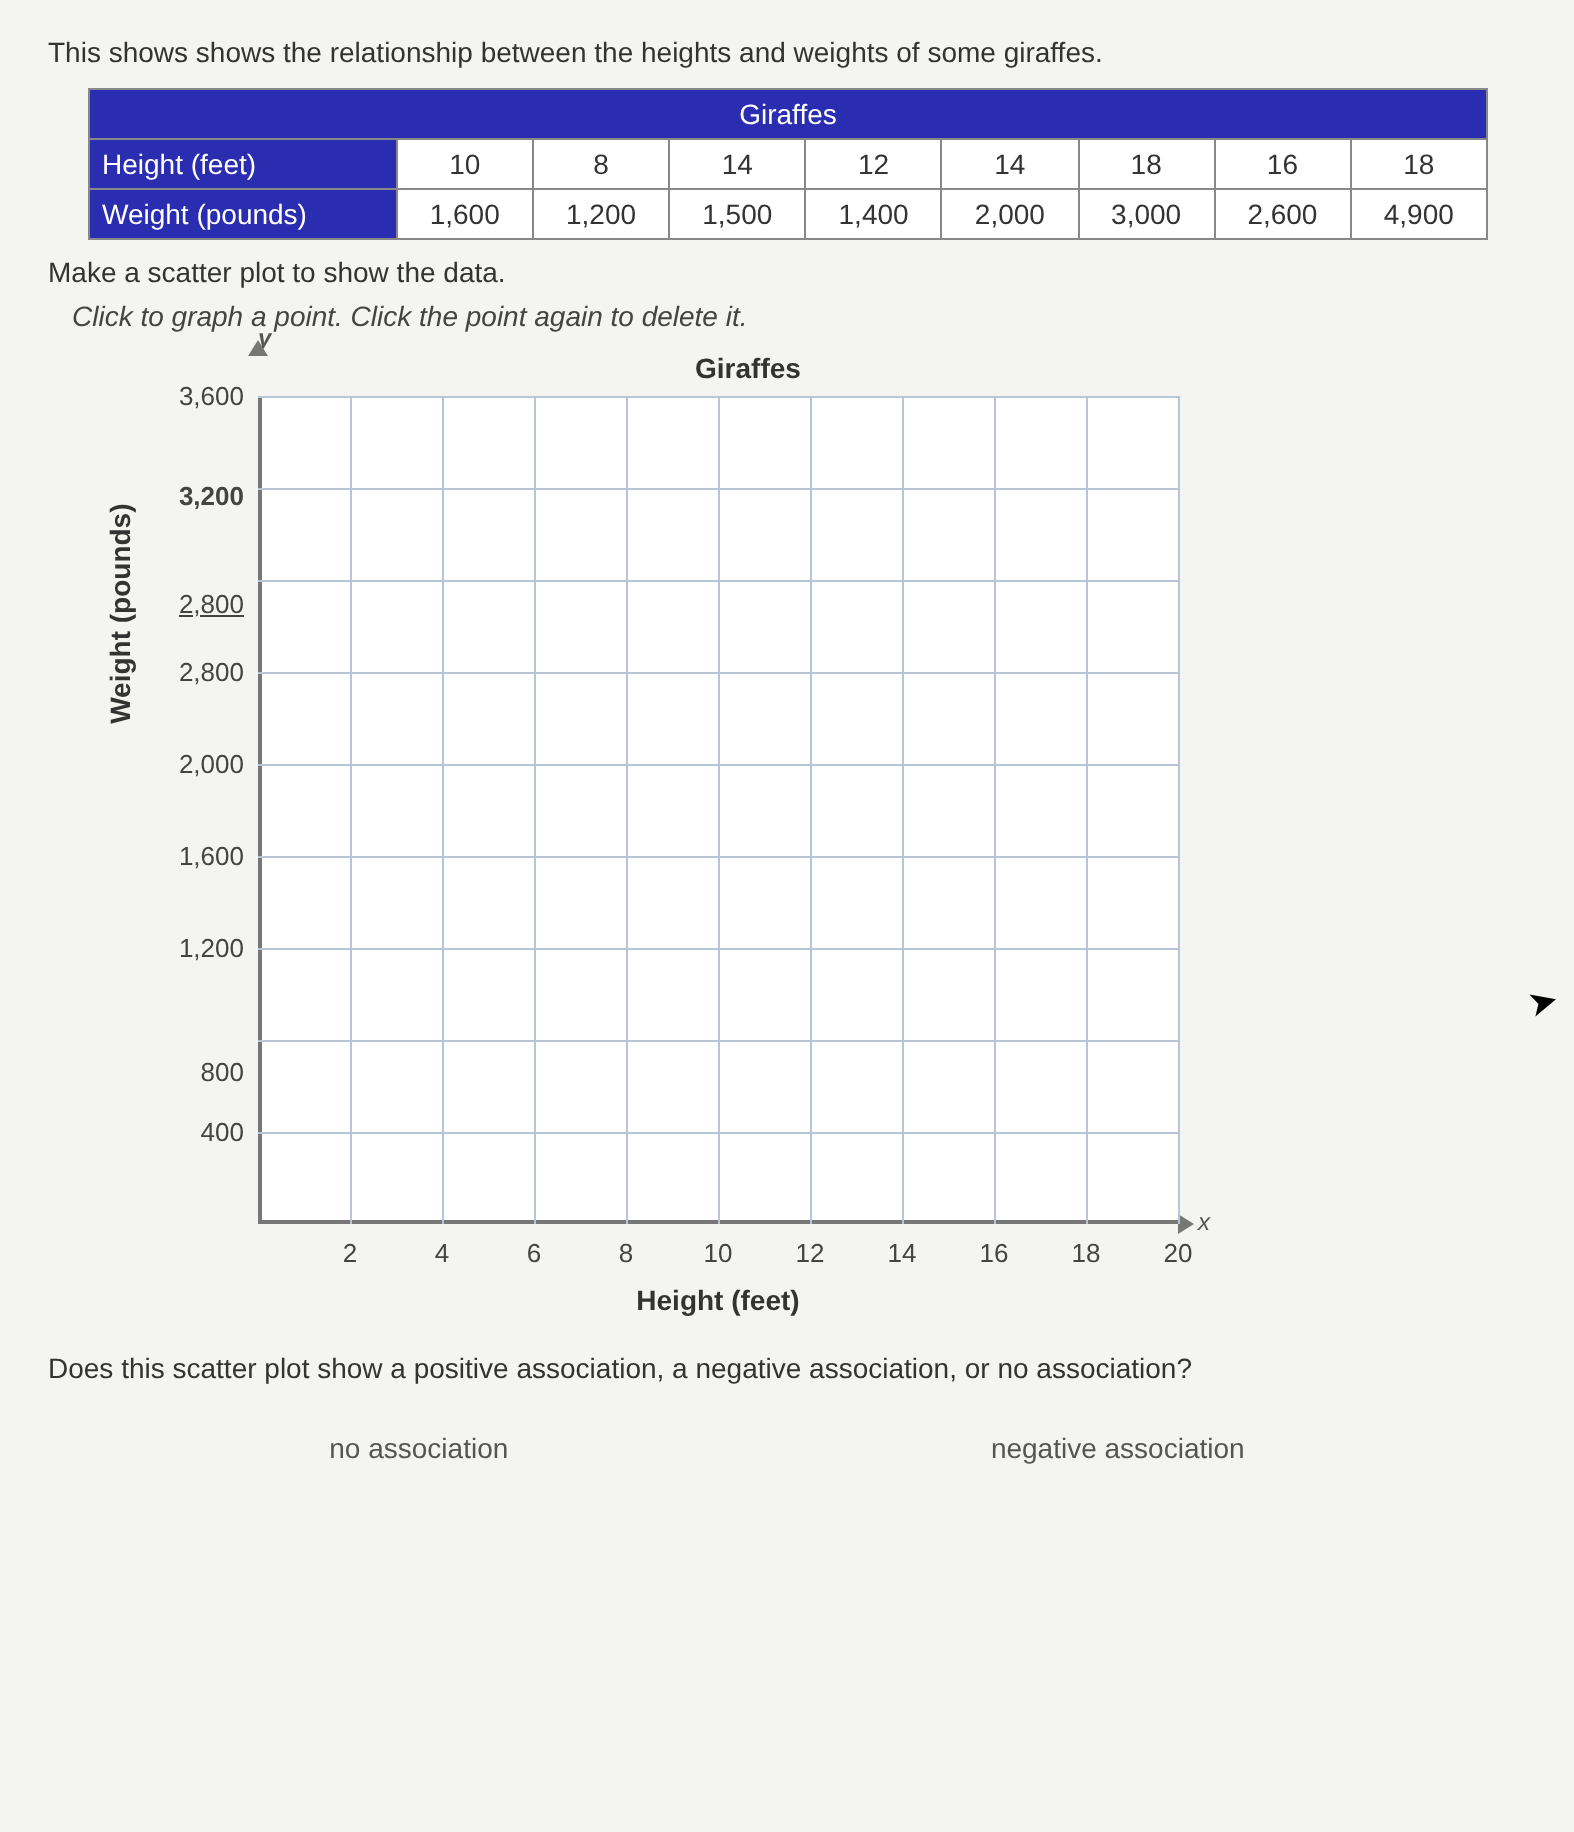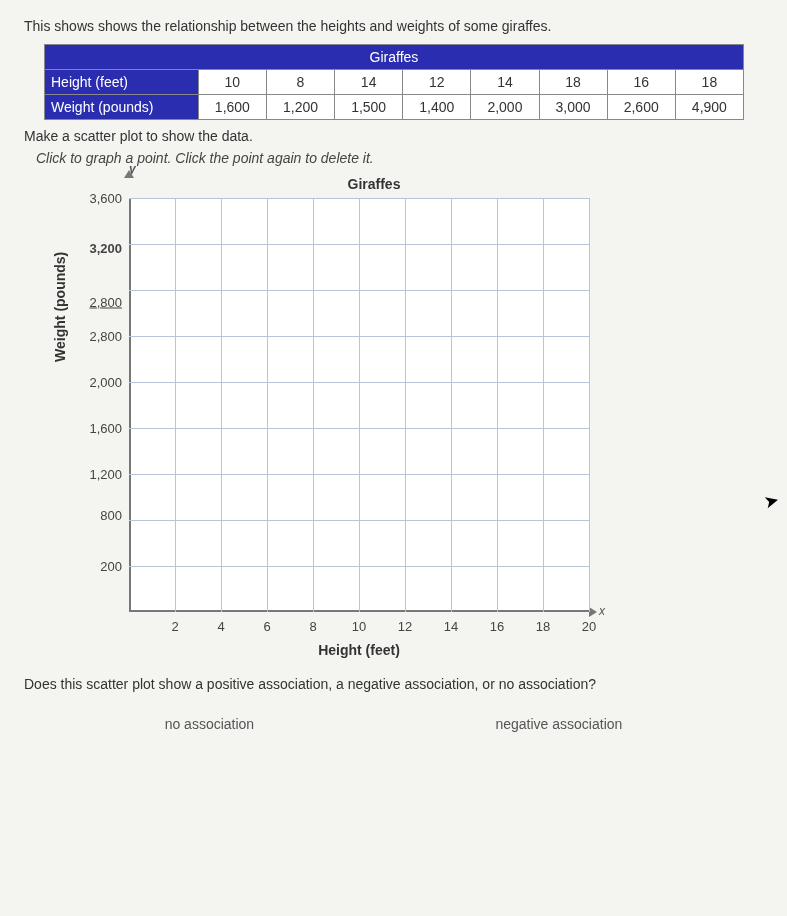--- a/index.html
+++ b/index.html
@@ -196,23 +196,23 @@
       <div class="xtick" style="left: 276px;">12</div>
       <div class="grid-v" style="left: 322px;"></div>
       <div class="xtick" style="left: 322px;">14</div>
       <div class="grid-v" style="left: 368px;"></div>
       <div class="xtick" style="left: 368px;">16</div>
       <div class="grid-v" style="left: 414px;"></div>
       <div class="xtick" style="left: 414px;">18</div>
       <div class="grid-v" style="left: 460px;"></div>
       <div class="xtick" style="left: 460px;">20</div>
       <div class="grid-h" style="top: 368px;"></div>
-      <div class="ytick" style="top: 368px;">200</div>
+      <div class="ytick" style="top: 368px;">400</div>
       <div class="grid-h" style="top: 322px;"></div>
-      <div class="ytick" style="top: 317px;">800</div>
+      <div class="ytick" style="top: 338px;">800</div>
       <div class="grid-h" style="top: 276px;"></div>
       <div class="ytick" style="top: 276px;">1,200</div>
       <div class="grid-h" style="top: 230px;"></div>
       <div class="ytick" style="top: 230px;">1,600</div>
       <div class="grid-h" style="top: 184px;"></div>
       <div class="ytick" style="top: 184px;">2,000</div>
       <div class="grid-h" style="top: 138px;"></div>
       <div class="ytick" style="top: 138px;">2,800</div>
       <div class="grid-h" style="top: 92px;"></div>
       <div class="ytick" style="top: 104px; text-decoration: underline;">2,800</div>

